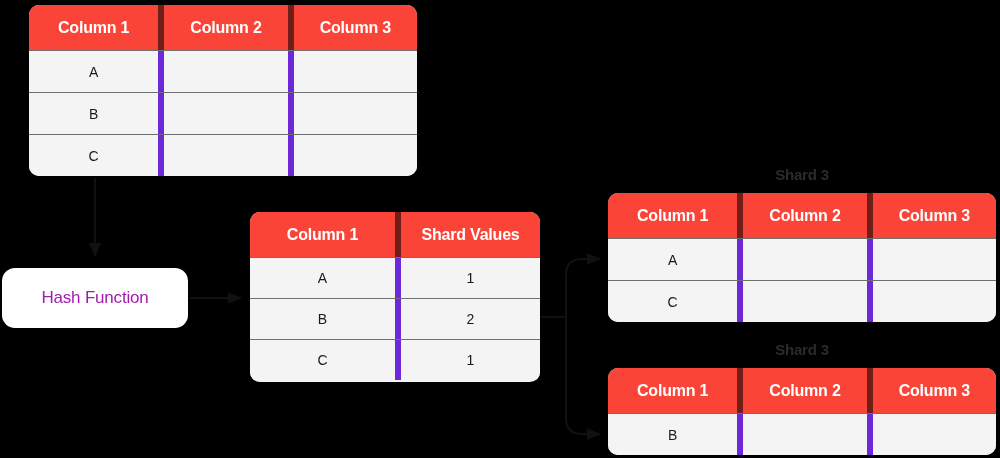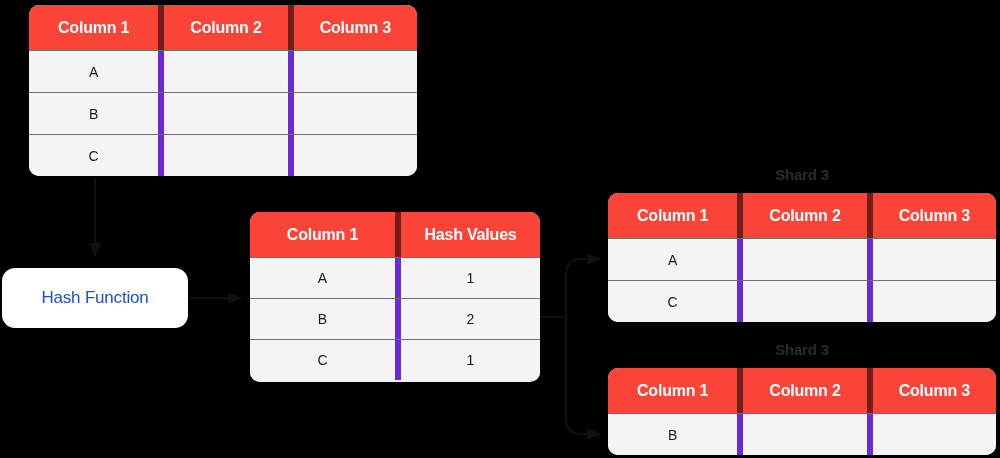--- a/index.html
+++ b/index.html
@@ -90,21 +90,21 @@
     position: absolute;
     left: 2px;
     top: 268px;
     width: 186px;
     height: 60px;
     background: #FFFFFF;
     border-radius: 13px;
     display: flex;
     align-items: center;
     justify-content: center;
-    color: #1d4ed8;
+    color: #a21caf;
     font-size: 17px;
     font-weight: 400;
     letter-spacing: -0.2px;
   }
 
   
   #table-hash {
     left: 250px;
     top: 212px;
     width: 290px;
@@ -210,21 +210,21 @@
     </div>
   </div>
 
   <div id="hash-function-node">
     <span>Hash Function</span>
   </div>
 
   <div class="tbl" id="table-hash">
     <div class="row head">
       <div class="cell">Column 1</div>
-      <div class="cell">Hash Values</div>
+      <div class="cell">Shard Values</div>
     </div>
     <div class="row body">
       <div class="cell">A</div>
       <div class="cell">1</div>
     </div>
     <div class="row body">
       <div class="cell">B</div>
       <div class="cell">2</div>
     </div>
     <div class="row body">

